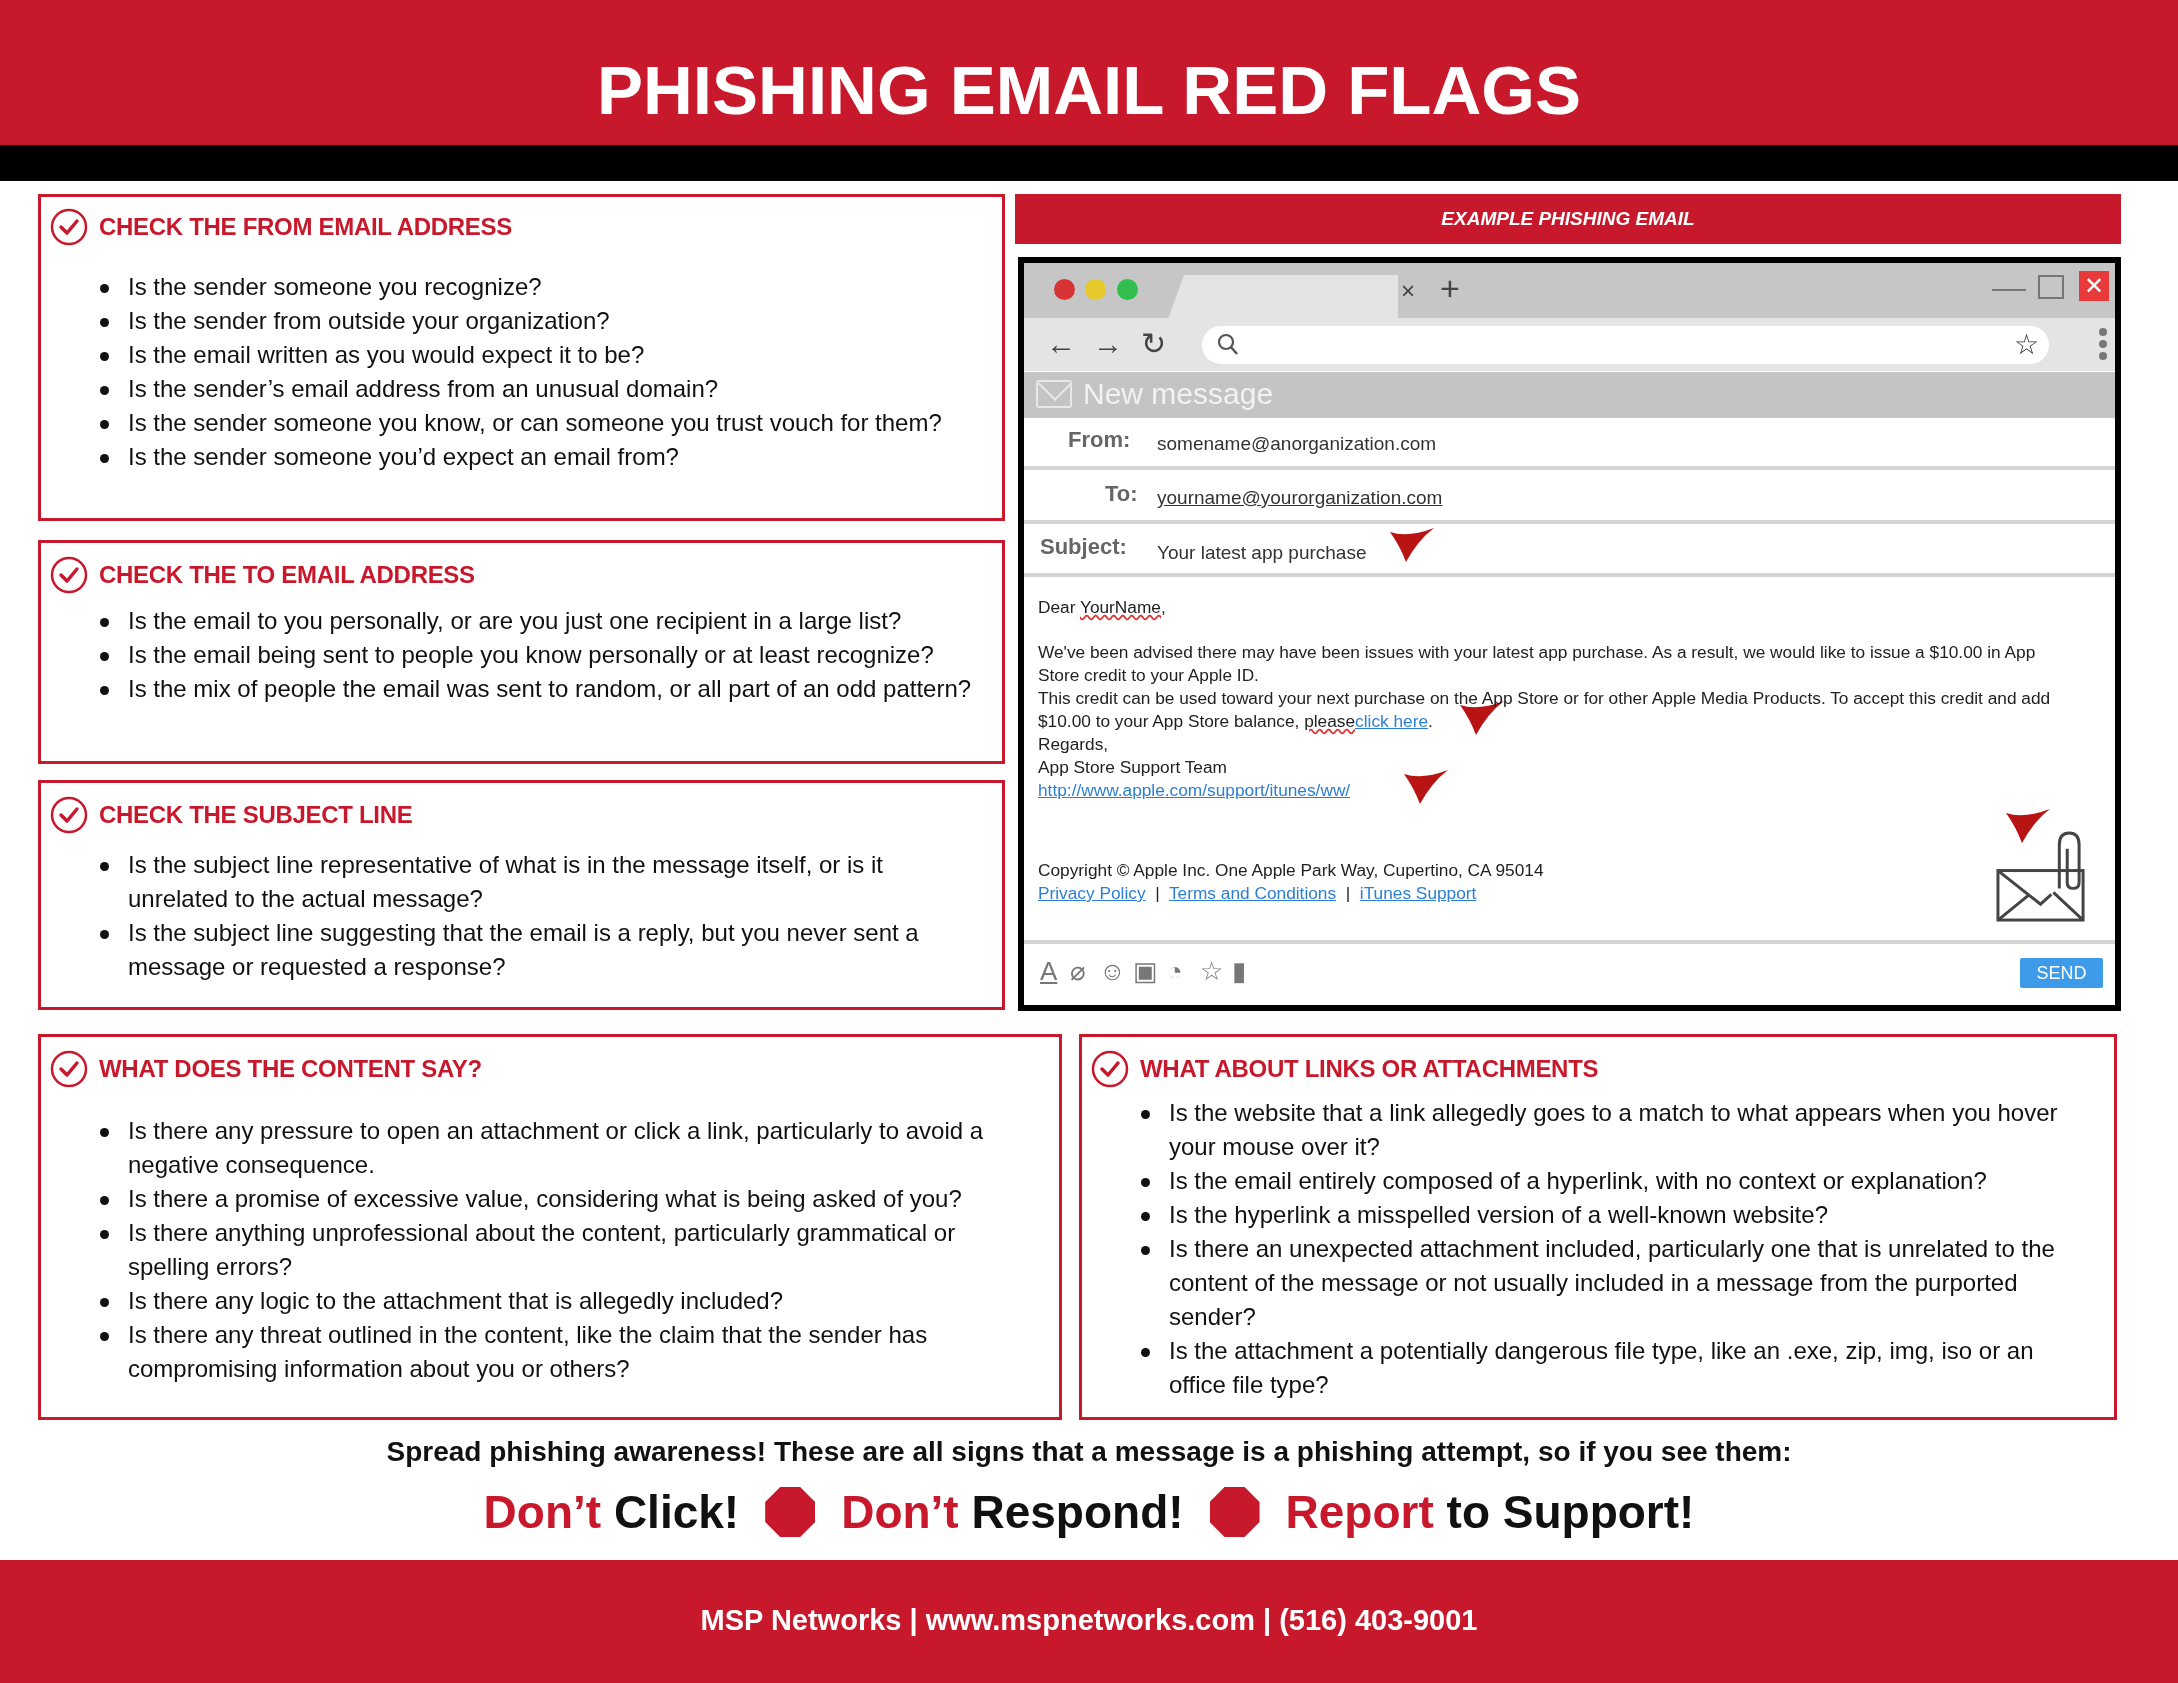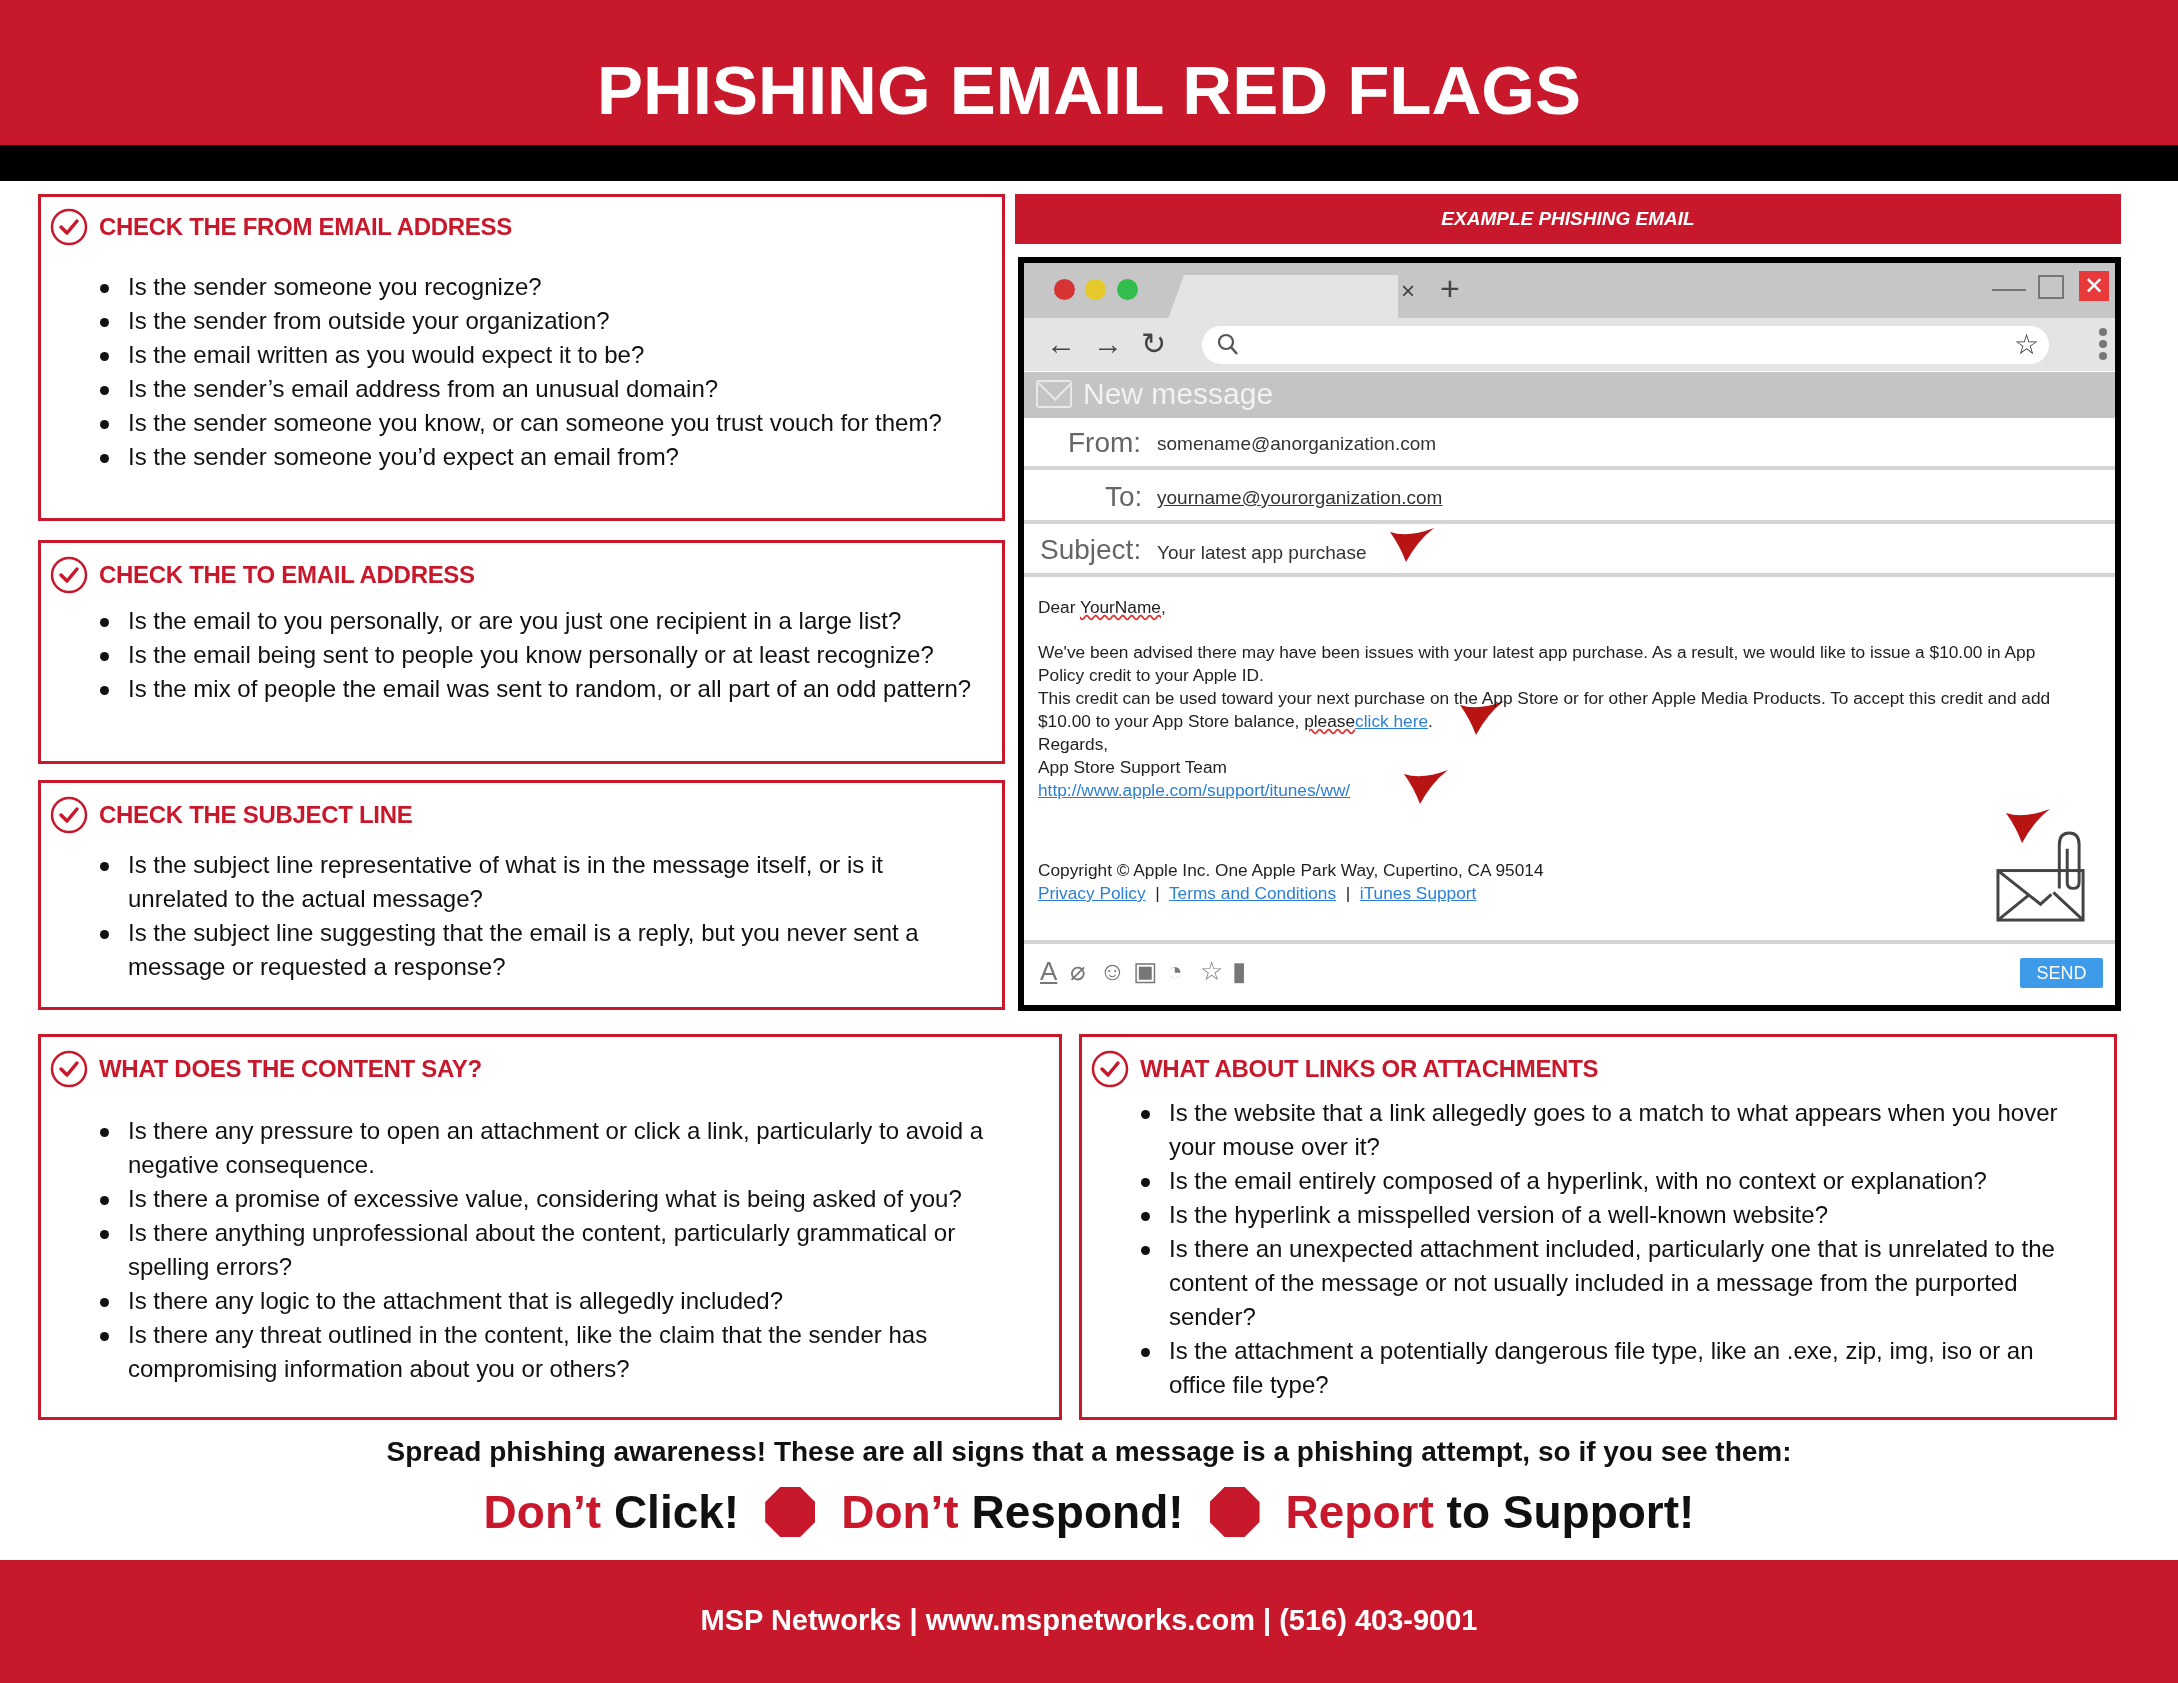--- a/index.html
+++ b/index.html
@@ -40,21 +40,21 @@
   .url-star { position: absolute; right: 10px; top: 2px; font-size: 28px; color: #333; }
   .kebab { position: absolute; right: 8px; top: 10px; width: 8px; }
   .kebab i { display: block; width: 8px; height: 8px; border-radius: 50%; background: #777; margin-bottom: 4px; }
 
   .composebar { position: absolute; left: 0; top: 109px; width: 100%; height: 46px; background: #c4c4c4; }
   .mail-ic { position: absolute; left: 12px; top: 8px; width: 36px; height: 28px; border: 2px solid #e8e8e8; border-radius: 3px; }
   .mail-ic::after { content: ""; position: absolute; left: 5px; top: -10px; width: 22px; height: 22px; border-right: 2px solid #e8e8e8; border-bottom: 2px solid #e8e8e8; transform: rotate(45deg); }
   .compose-title { position: absolute; left: 59px; top: 5px; color: #f2f2f2; font-size: 30px; }
 
   .field-row { position: absolute; left: 0; width: 100%; height: 53px; border-bottom: 4px solid #d4d4d4; }
-  .field-label { position: absolute; top: 10px; font-size: 28px; color: #666; font-weight: normal; }
+  .field-label { position: absolute; top: 10px; font-size: 22px; color: #666; font-weight: bold; }
   .field-val { position: absolute; left: 133px; top: 16px; font-size: 19px; color: #333; }
   .field-val.u { text-decoration: underline; }
 
   .flag { position: absolute; width: 48px; height: 36px; }
 
   .body-text { position: absolute; left: 14px; font-size: 17.3px; color: #222; line-height: 23px; }
   .link { color: #2a7fd4; text-decoration: underline; }
   .squiggle { text-decoration: underline wavy #d33; }
 
   .attach-ic { position: absolute; left: 970px; top: 564px; width: 95px; height: 99px; }
@@ -189,21 +189,21 @@
     </svg>
   <svg class="flag" style="left:980px; top:546px;" viewBox="0 0 48 36">
       <path d="M2 4 Q20 10 46 0 Q30 12 18 34 Q12 18 2 4 Z" fill="#b81414"></path>
     </svg>
 
   <div class="body-text" style="top:333px;">
     <span>Dear </span><span class="squiggle">YourName,</span>
   </div>
   <div class="body-text" style="top:378px; width:1079px;">
     <div>We've been advised there may have been issues with your latest app purchase. As a result, we would like to issue a $10.00 in App</div>
-    <div>Policy credit to your Apple ID.</div>
+    <div>Store credit to your Apple ID.</div>
     <div style="white-space:nowrap;">This credit can be used toward your next purchase on the App Store or for other Apple Media Products. To accept this credit and add</div>
     <div>
       <span>$10.00 to your App Store balance, </span><span class="squiggle">please</span><span class="link">click here</span><span>.</span>
     </div>
     <div>Regards,</div>
     <div>App Store Support Team</div>
     <div class="link">http://www.apple.com/support/itunes/ww/</div>
   </div>
   <div class="body-text" style="top:596px;">
     <div>Copyright © Apple Inc. One Apple Park Way, Cupertino, CA 95014</div>

